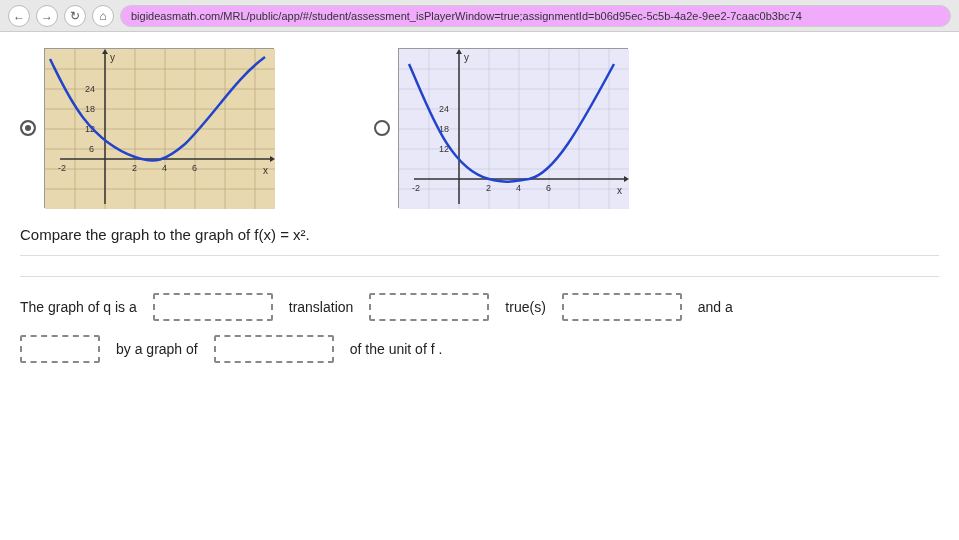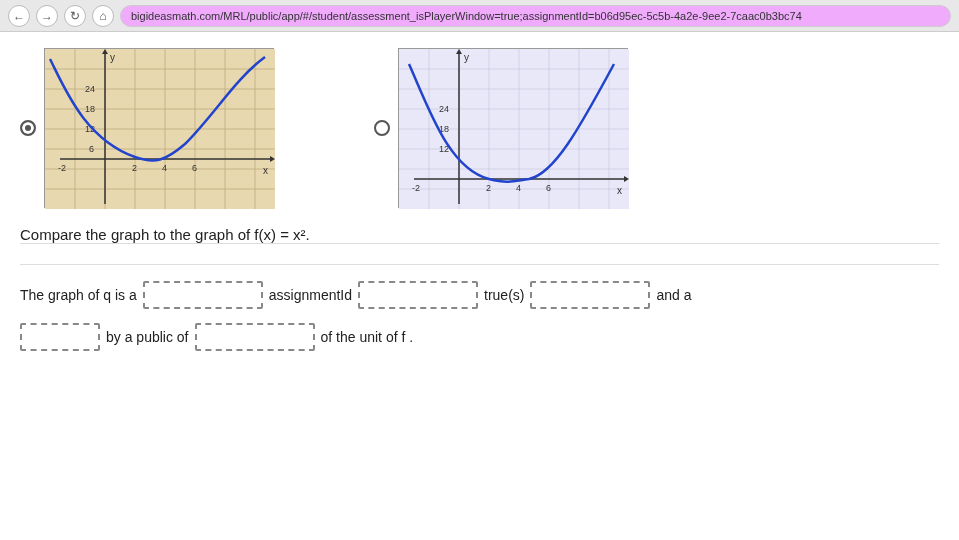--- a/index.html
+++ b/index.html
@@ -89,33 +89,33 @@
       border-radius: 50%;
       border: 2px solid #555;
       background: #fff;
       flex-shrink: 0;
     }
 
     .question-text {
       font-size: 15px;
       color: #222;
       margin-bottom: 20px;
-      padding-bottom: 0;
+      padding-bottom: 12px;
       border-bottom: 1px solid #ddd;
     }
 
     .fill-in-section {
       padding: 16px 0 10px 0;
       border-top: 1px solid #ddd;
     }
 
     .fill-row {
       display: flex;
       align-items: center;
-      gap: 6px;
+      gap: 16px;
       margin-bottom: 14px;
       font-size: 14px;
       color: #222;
       flex-wrap: nowrap;
     }
 
     .fill-box {
       display: inline-block;
       min-width: 120px;
       height: 28px;
@@ -252,28 +252,28 @@
 
   <div class="question-text">
     <span>Compare the graph to the graph of f(x) = x².</span>
   </div>
 
   <div class="fill-in-section">
 
     <div class="fill-row">
       <span>The graph of q is a</span>
       <div class="fill-box"></div>
-      <span>assignmentId</span>
+      <span>translation</span>
       <div class="fill-box"></div>
       <span>true(s)</span>
       <div class="fill-box"></div>
       <span>and a</span>
     </div>
 
     <div class="fill-row">
       <div class="fill-box fill-box-sm"></div>
-      <span>by a public of</span>
+      <span>by a graph of</span>
       <div class="fill-box"></div>
       <span>of the unit of f .</span>
     </div>
 
   </div>
 </div>
 
 </body></html>

